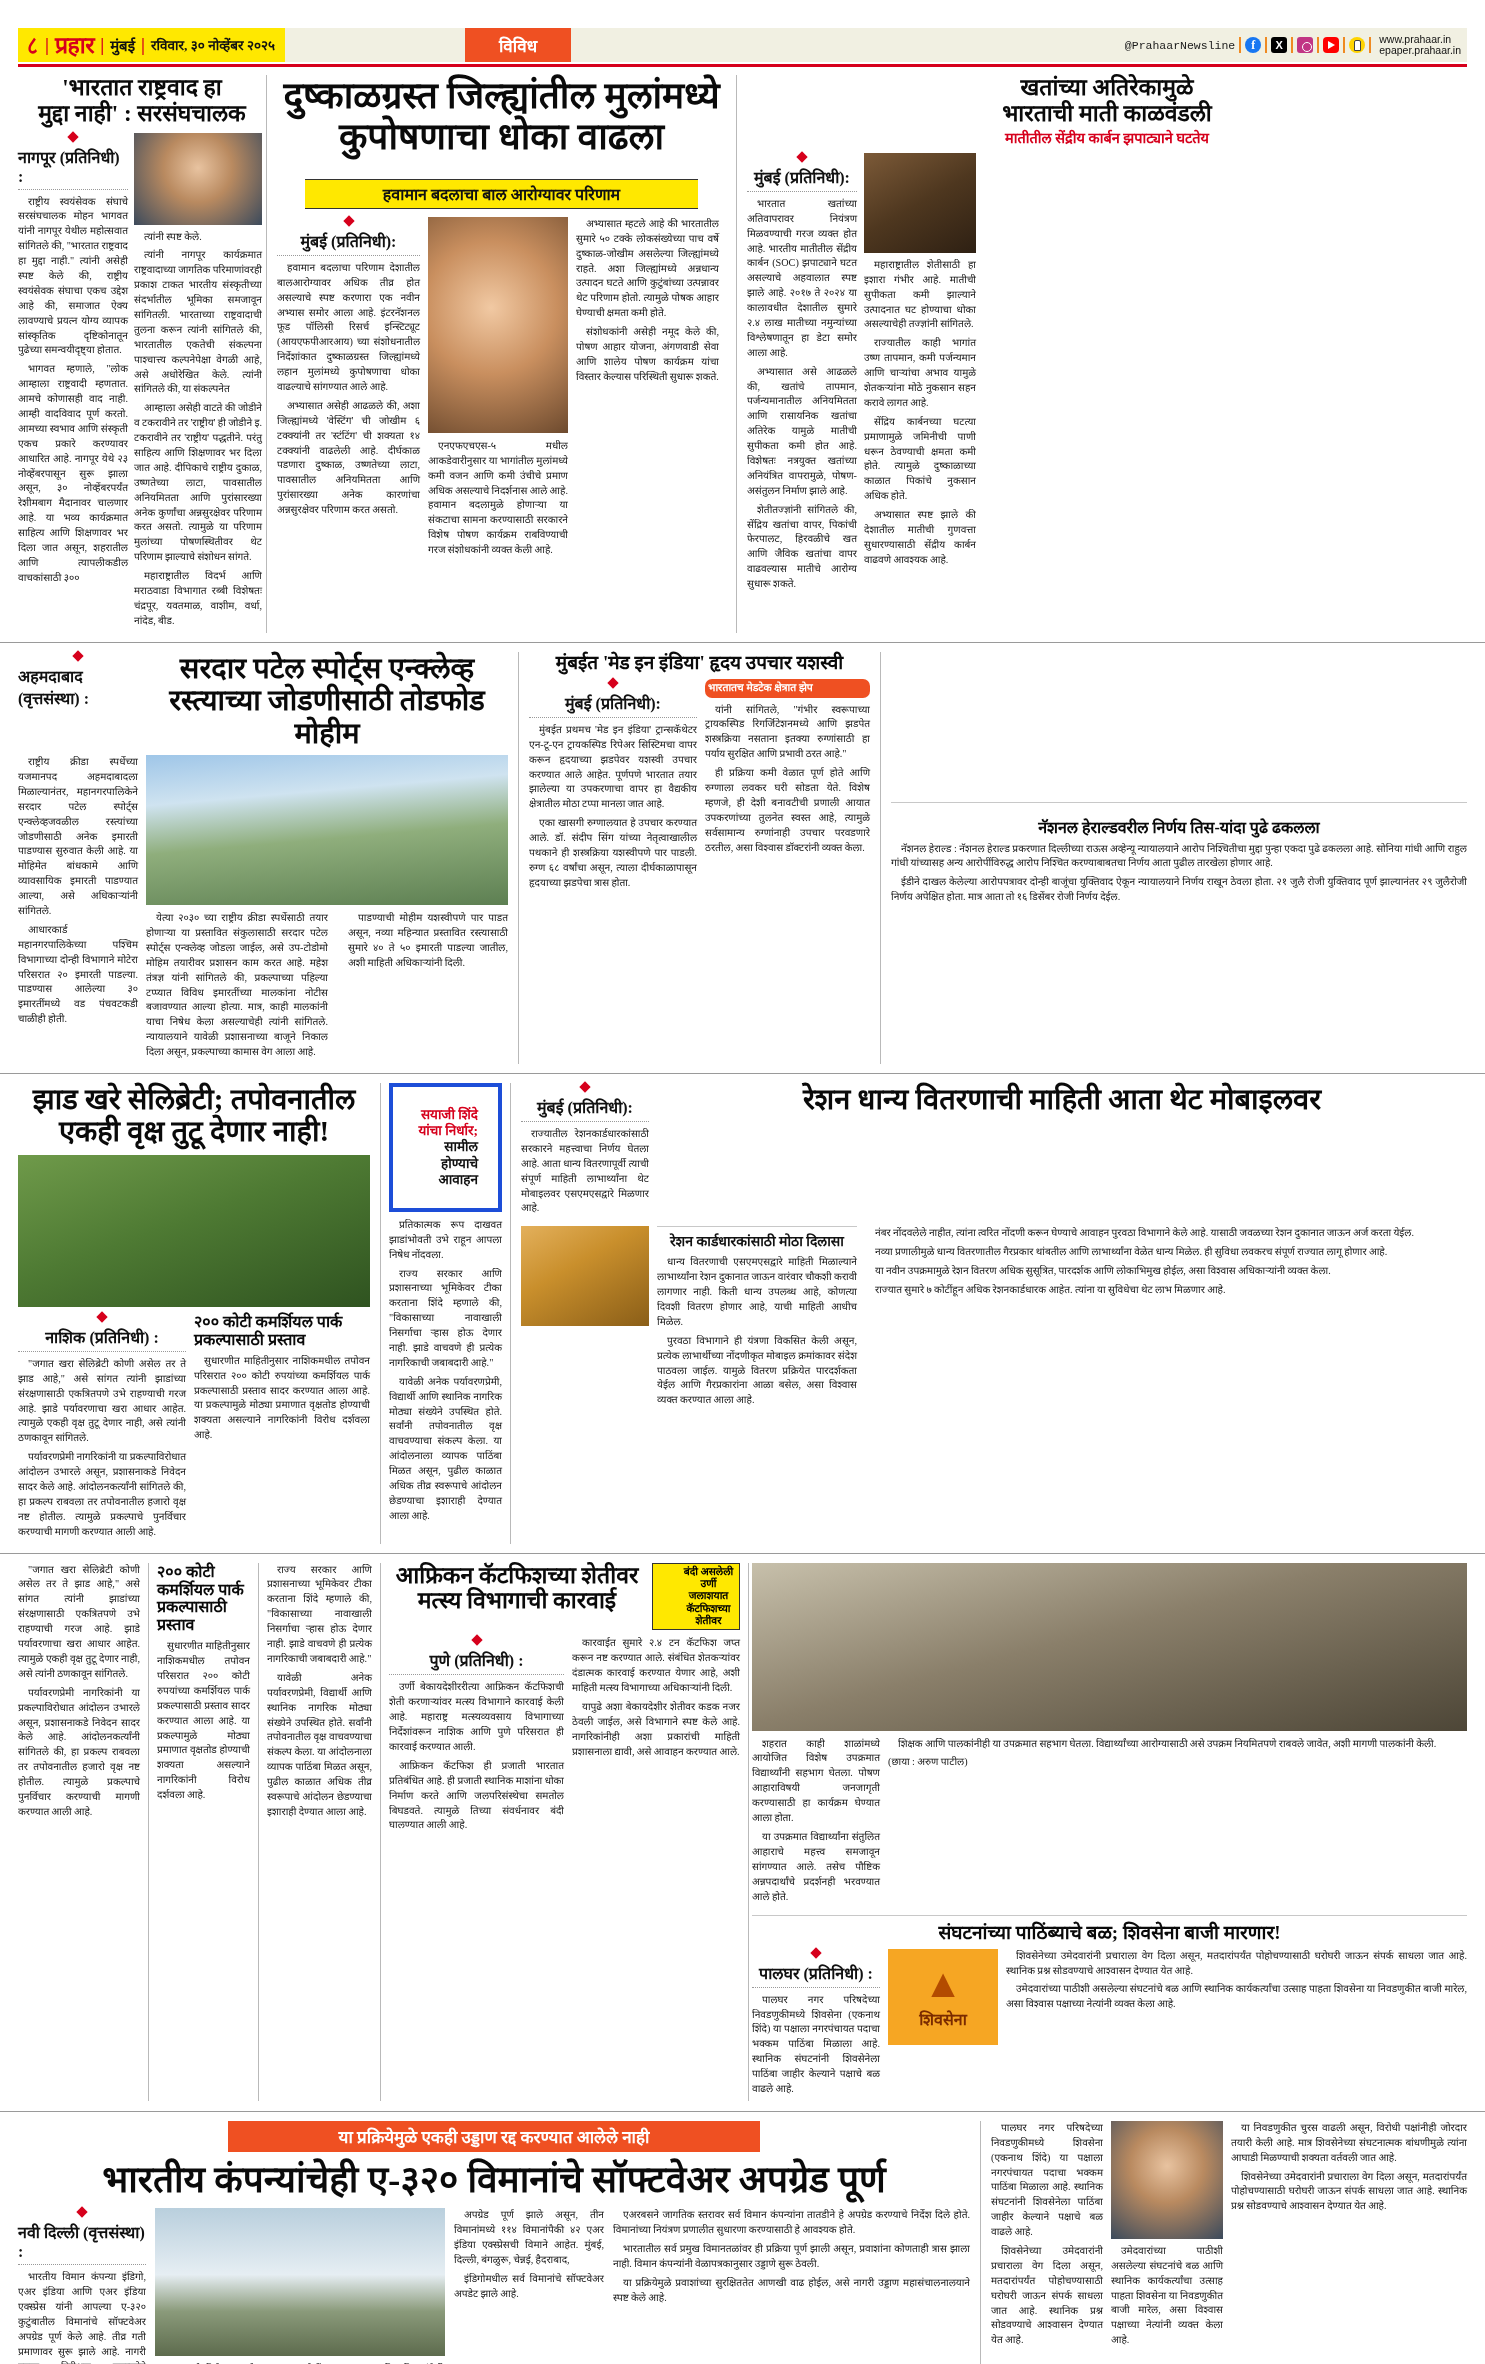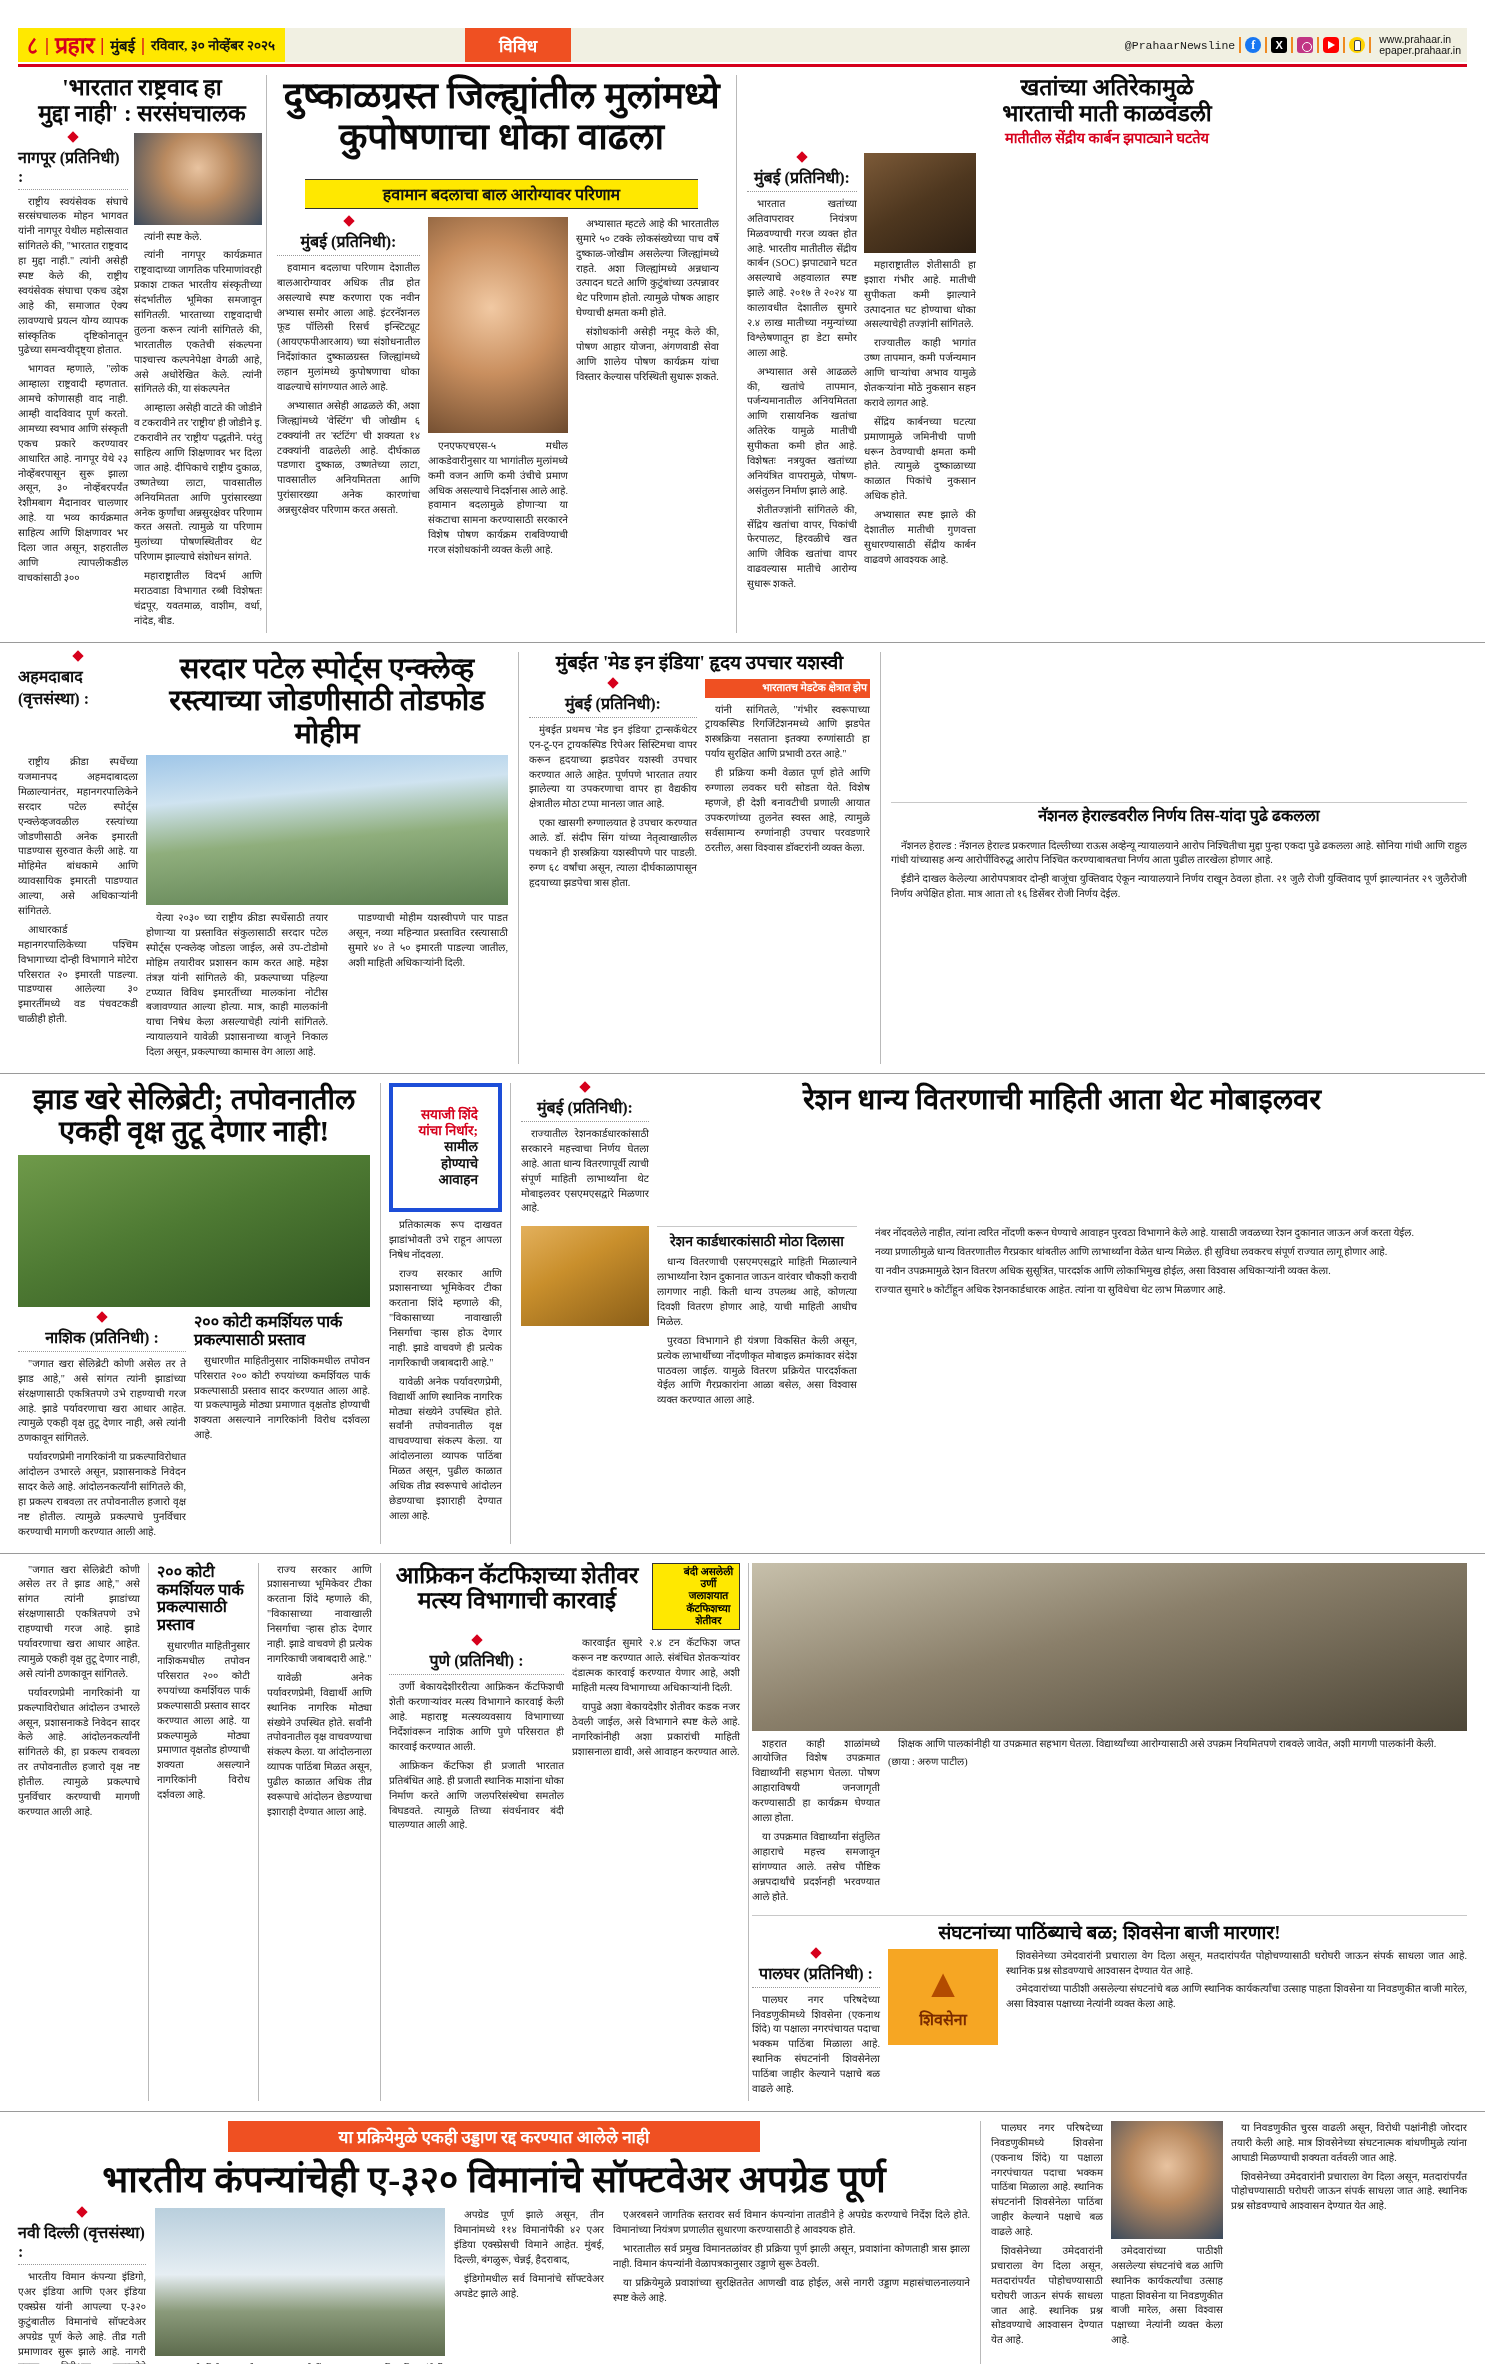--- a/index.html
+++ b/index.html
@@ -120,21 +120,21 @@
   }
   .ss-temple { font-size:40px; line-height:1; color:#b34b00; }
   .ss-name { font-size:16px; font-weight:bold; color:#7a2b00; margin-top:4px; }
 
   .mini-tag {
     background:#ffe800; font-size:10.5px; font-weight:bold; text-align:center;
     padding:2px 3px; line-height:1.18; border:1px solid #333;
   }
   .inset-tag {
     background:#ef5022; color:#fff; font-size:10.5px; font-weight:bold;
-    text-align:right; padding:3px; line-height:1.2;
+    text-align:left; padding:3px; line-height:1.2;border-radius:7px;
   }
   .red-strip-label {
     color:#d6001c; font-weight:bold; font-size:13.5px; text-align:right; line-height:1.2;
     border:4px solid #1d4ed8; padding:20px;
   }
   .flex { display:flex; }
   .col { display:flex; flex-direction:column; }
 </style>
 </head>
 <body>
@@ -324,21 +324,21 @@
           <div class="body-txt">
             <p>यांनी सांगितले, "गंभीर स्वरूपाच्या ट्रायकस्पिड रिगर्जिटेशनमध्ये आणि झडपेत शस्त्रक्रिया नसताना इतक्या रुग्णांसाठी हा पर्याय सुरक्षित आणि प्रभावी ठरत आहे."</p>
             <p>ही प्रक्रिया कमी वेळात पूर्ण होते आणि रुग्णाला लवकर घरी सोडता येते. विशेष म्हणजे, ही देशी बनावटीची प्रणाली आयात उपकरणांच्या तुलनेत स्वस्त आहे, त्यामुळे सर्वसामान्य रुग्णांनाही उपचार परवडणारे ठरतील, असा विश्वास डॉक्टरांनी व्यक्त केला.</p>
           </div>
         </div>
       </div>
     </div>
 
     <div class="col vline" style="flex:1; padding-left:10px;">
       <div style="height:150px;"></div>
-      <div class="hl hl-xs hline-thin" style="padding-top:4px; margin-bottom:14px;">नॅशनल हेराल्डवरील निर्णय तिस-यांदा पुढे ढकलला</div>
+      <div class="hl hl-xs hline-thin" style="padding-top:16px; margin-bottom:5px;">नॅशनल हेराल्डवरील निर्णय तिस-यांदा पुढे ढकलला</div>
       <div class="body-txt">
         <p>नॅशनल हेराल्ड : नॅशनल हेराल्ड प्रकरणात दिल्लीच्या राऊस अव्हेन्यू न्यायालयाने आरोप निश्चितीचा मुद्दा पुन्हा एकदा पुढे ढकलला आहे. सोनिया गांधी आणि राहुल गांधी यांच्यासह अन्य आरोपींविरुद्ध आरोप निश्चित करण्याबाबतचा निर्णय आता पुढील तारखेला होणार आहे.</p>
         <p>ईडीने दाखल केलेल्या आरोपपत्रावर दोन्ही बाजूंचा युक्तिवाद ऐकून न्यायालयाने निर्णय राखून ठेवला होता. २१ जुलै रोजी युक्तिवाद पूर्ण झाल्यानंतर २९ जुलैरोजी निर्णय अपेक्षित होता. मात्र आता तो १६ डिसेंबर रोजी निर्णय देईल.</p>
       </div>
     </div>
   </div>
 
   <div class="wrap flex hline" style="margin-top:9px; padding-top:9px;">
 
     <div class="col" style="width:362px; padding-right:10px;">

